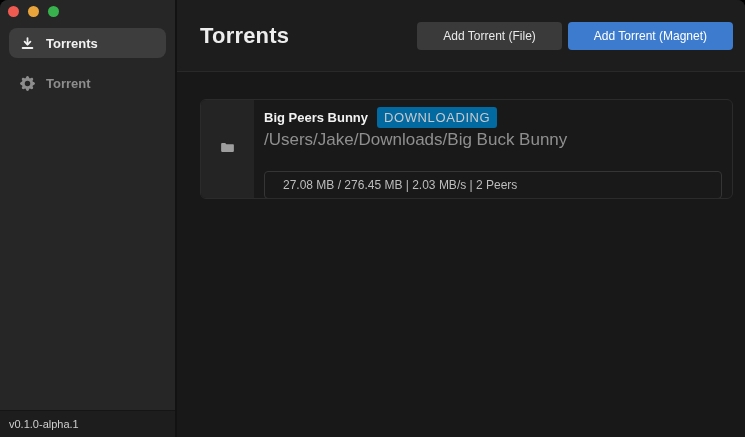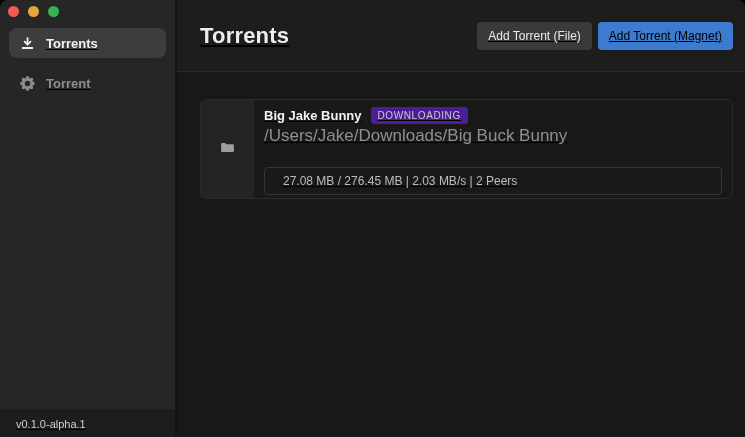--- a/index.html
+++ b/index.html
@@ -4,21 +4,20 @@
 <style>
   * { margin: 0; padding: 0; box-sizing: border-box; }
   html, body { width: 745px; height: 437px; background: #000; }
   body { font-family: "Liberation Sans", sans-serif; }
   .window {
     width: 745px; height: 437px;
     display: flex;
     background: #181818;
     overflow: hidden;
     border-radius: 8px 8px 0 0;
-    text-decoration: underline;
   }
   
   .sidebar {
     width: 177px; min-width: 177px;
     background: #262626;
     border-right: 2px solid #121212;
     display: flex; flex-direction: column;
   }
   .traffic-lights {
     display: flex; align-items: center;
@@ -39,45 +38,45 @@
   }
   .nav-item.active { background: #3d3d3d; color: #f2f2f2; }
   .nav-item .icn { width: 15px; height: 15px; display: inline-flex; }
   .nav-item .icn svg { width: 15px; height: 15px; }
   .sidebar-spacer { flex: 1; }
   .sidebar-footer {
     height: 27px;
     background: #1d1d1d;
     border-top: 1px solid #151515;
     display: flex; align-items: center;
-    padding-left: 16px;
+    padding-left: 9px;
     color: #cfcfcf; font-size: 11px;
   }
   
   .main { flex: 1; display: flex; flex-direction: column; background: #181818; }
   .main-header {
     height: 72px;
     background: #1d1d1d;
     border-bottom: 1px solid #292929;
     display: flex; align-items: center;
     padding: 0 12px 0 23px;
   }
   .page-title { color: #ededed; font-size: 22px; font-weight: bold; letter-spacing: 0.2px; }
   .header-spacer { flex: 1; }
   .btn {
     height: 28px;
     border: none; border-radius: 4px;
     font-family: "Liberation Sans", sans-serif;
     font-size: 12px;
-    padding: 0 11px;
+    padding: 0 26px;
     cursor: pointer;
     white-space: nowrap;
   }
   .btn-secondary { background: #3a3a3a; color: #eaeaea; margin-right: 6px; }
-  .btn-primary { background: #3d7bce; color: #000000; }
+  .btn-primary { background: #3d7bce; color: #ffffff; }
   .content { padding: 27px 12px 0 23px; }
   
   .torrent-card {
     display: flex;
     height: 100px;
     border: 1px solid #2b2b2b;
     border-radius: 6px;
     overflow: hidden;
     background: #191919;
   }
@@ -88,22 +87,22 @@
   }
   .card-icon-col svg { width: 15px; height: 15px; }
   .card-body {
     flex: 1;
     padding: 7px 10px 9px 10px;
     display: flex; flex-direction: column;
   }
   .title-row { display: flex; align-items: center; gap: 9px; margin-bottom: 2px; }
   .torrent-name { color: #f2f2f2; font-size: 13px; font-weight: bold; }
   .status-badge {
-    background: #4c1d95; color: #c9c9c9;
-    font-size: 10px; letter-spacing: 0.6px;
+    background: #0369a1; color: #c9c9c9;
+    font-size: 13px; letter-spacing: 0.6px;
     padding: 3px 7px; border-radius: 3px;
   }
   .torrent-path { color: #8f8f8f; font-size: 17px; margin-bottom: 10px; }
   .progress-track {
     height: 5px; border-radius: 3px;
     background: #383838;
     margin-bottom: 11px;
     overflow: hidden;
   }
   .progress-fill { height: 100%; border-radius: 3px; background: #3d7bce; width: 0%; }
@@ -166,21 +165,21 @@
       <div class="torrent-card">
         <div class="card-icon-col">
           <span>
             <svg viewBox="0 0 16 16" fill="#9e9e9e">
               <path d="M1.2 4.2c0-.6.45-1 1-1h3.3l1.3 1.3h7c.55 0 1 .45 1 1v6.3c0 .55-.45 1-1 1H2.2c-.55 0-1-.45-1-1V4.2z"></path>
             </svg>
           </span>
         </div>
         <div class="card-body">
           <div class="title-row">
-            <span class="torrent-name">Big Jake Bunny</span>
+            <span class="torrent-name">Big Peers Bunny</span>
             <span class="status-badge">DOWNLOADING</span>
           </div>
           <div class="torrent-path">/Users/Jake/Downloads/Big Buck Bunny</div>
           <div class="progress-track">
             <div class="progress-fill" style="width: 9.8%; background: rgb(61, 123, 206);"></div>
           </div>
           <div class="stats-box">27.08 MB / 276.45 MB | 2.03 MB/s | 2 Peers</div>
         </div>
       </div>
     </div>

